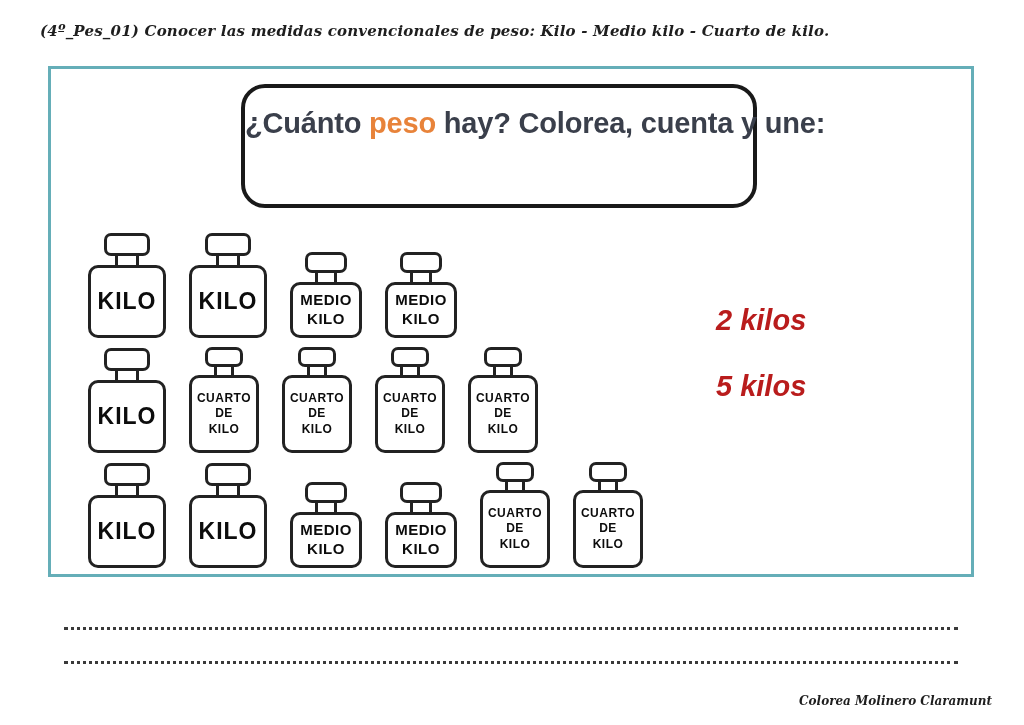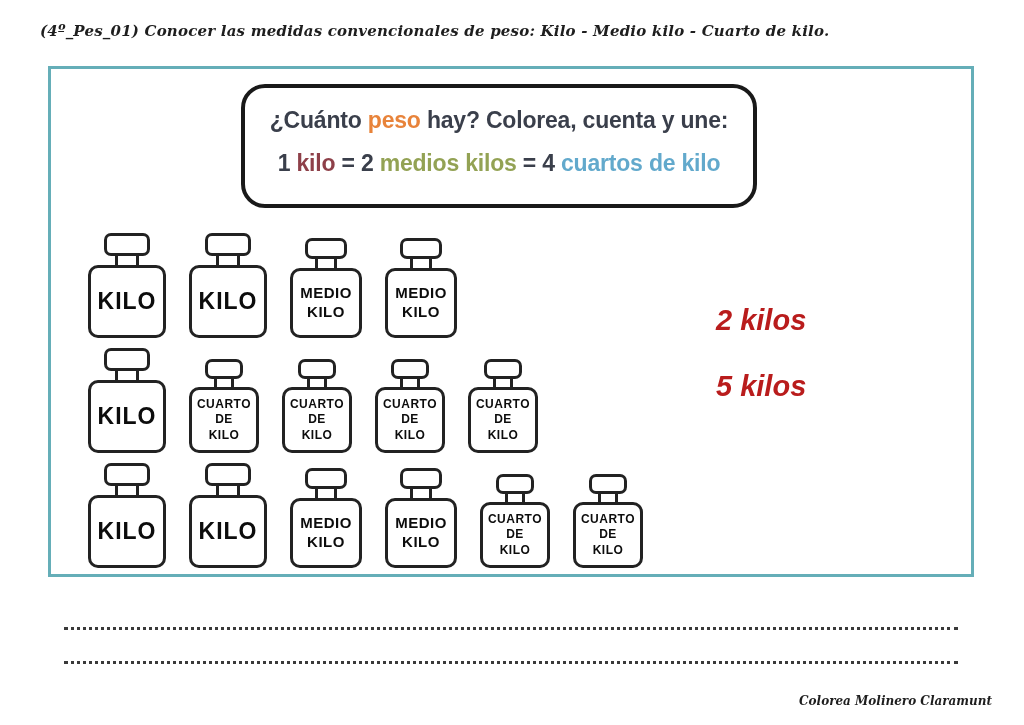--- a/index.html
+++ b/index.html
@@ -39,21 +39,21 @@
     left: 190px; top: 15px;
     width: 516px; height: 124px;
     border: 4px solid #191919;
     border-radius: 24px;
     background: #ffffff;
     text-align: center;
   }
   .instr-line {
     font-family: "Liberation Sans", sans-serif;
     font-weight: bold;
-    font-size: 23px;
+    font-size: 29px;
     white-space: nowrap;
     letter-spacing: -0.2px;
   }
   .instr-line-1 { margin-top: 19px; }
   .instr-line-2 { margin-top: 16px; }
 
   
   .weights-row {
     position: absolute;
     left: 37px;
@@ -79,24 +79,24 @@
     font-weight: bold;
     color: #0c0c0c;
     text-align: center;
     z-index: 1;
   }
   .w-kilo  .knob  { width: 46px; height: 23px; }
   .w-kilo  .neck  { width: 24px; height: 13px; }
   .w-kilo  .wbody { width: 78px; height: 73px; font-size: 23px; letter-spacing: 1px; }
   .w-medio .knob  { width: 42px; height: 21px; }
   .w-medio .neck  { width: 22px; height: 13px; }
-  .w-medio .wbody { width: 72px; height: 70px; font-size: 15px; line-height: 1.25; letter-spacing: 0.5px; }
+  .w-medio .wbody { width: 72px; height: 56px; font-size: 15px; line-height: 1.25; letter-spacing: 0.5px; }
   .w-cuarto .knob { width: 38px; height: 20px; }
   .w-cuarto .neck { width: 20px; height: 12px; }
-  .w-cuarto .wbody{ width: 70px; height: 66px; font-size: 12px; line-height: 1.3; letter-spacing: 0.5px; }
+  .w-cuarto .wbody{ width: 70px; height: 78px; font-size: 12px; line-height: 1.3; letter-spacing: 0.5px; }
 
   
   .answers {
     position: absolute;
     left: 665px; top: 237px;
   }
   .answer-item {
     font-family: Liberation Sans, sans-serif;
     font-style: italic;
     font-weight: 600;
@@ -132,21 +132,20 @@
 </style>
 </head>
 <body>
 
 <div class="sheet-header">(4º_Pes_01) Conocer las medidas convencionales de peso: Kilo - Medio kilo - Cuarto de kilo.</div>
 
 <div class="frame">
 
   <div class="instruction-box">
     <div class="instr-line instr-line-1"><span style="color: rgb(58, 63, 75);">¿Cuánto </span><span style="color: rgb(232, 131, 58);">peso</span><span style="color: rgb(58, 63, 75);"> hay? Colorea, cuenta y une:</span></div>
-    <div class="instr-line instr-line-2"><span style="color: rgb(58, 63, 75);">1 </span><span style="color: rgb(142, 64, 73);">kilo</span><span style="color: rgb(58, 63, 75);"> = 2 </span><span style="color: rgb(147, 162, 84);">medios kilos</span><span style="color: rgb(58, 63, 75);"> = 4 </span><span style="color: rgb(98, 169, 204);">cuartos de kilo</span></div>
   </div>
 
   <div class="weights-row row-0">
       <div class="weight w-kilo">
         <div class="knob"></div>
         <div class="neck"></div>
         <div class="wbody">
           <div>KILO</div>
         </div>
       </div>

